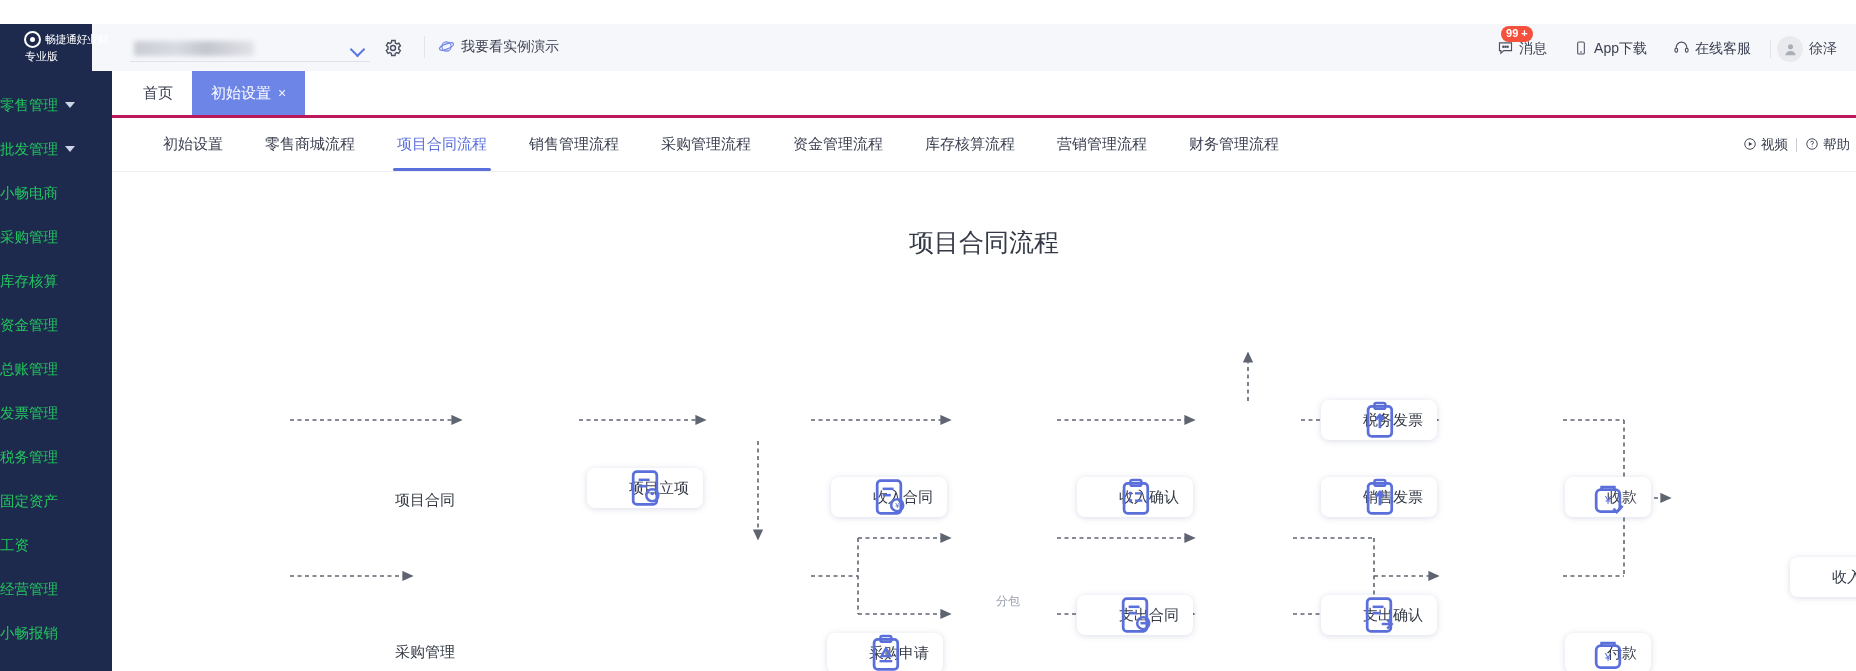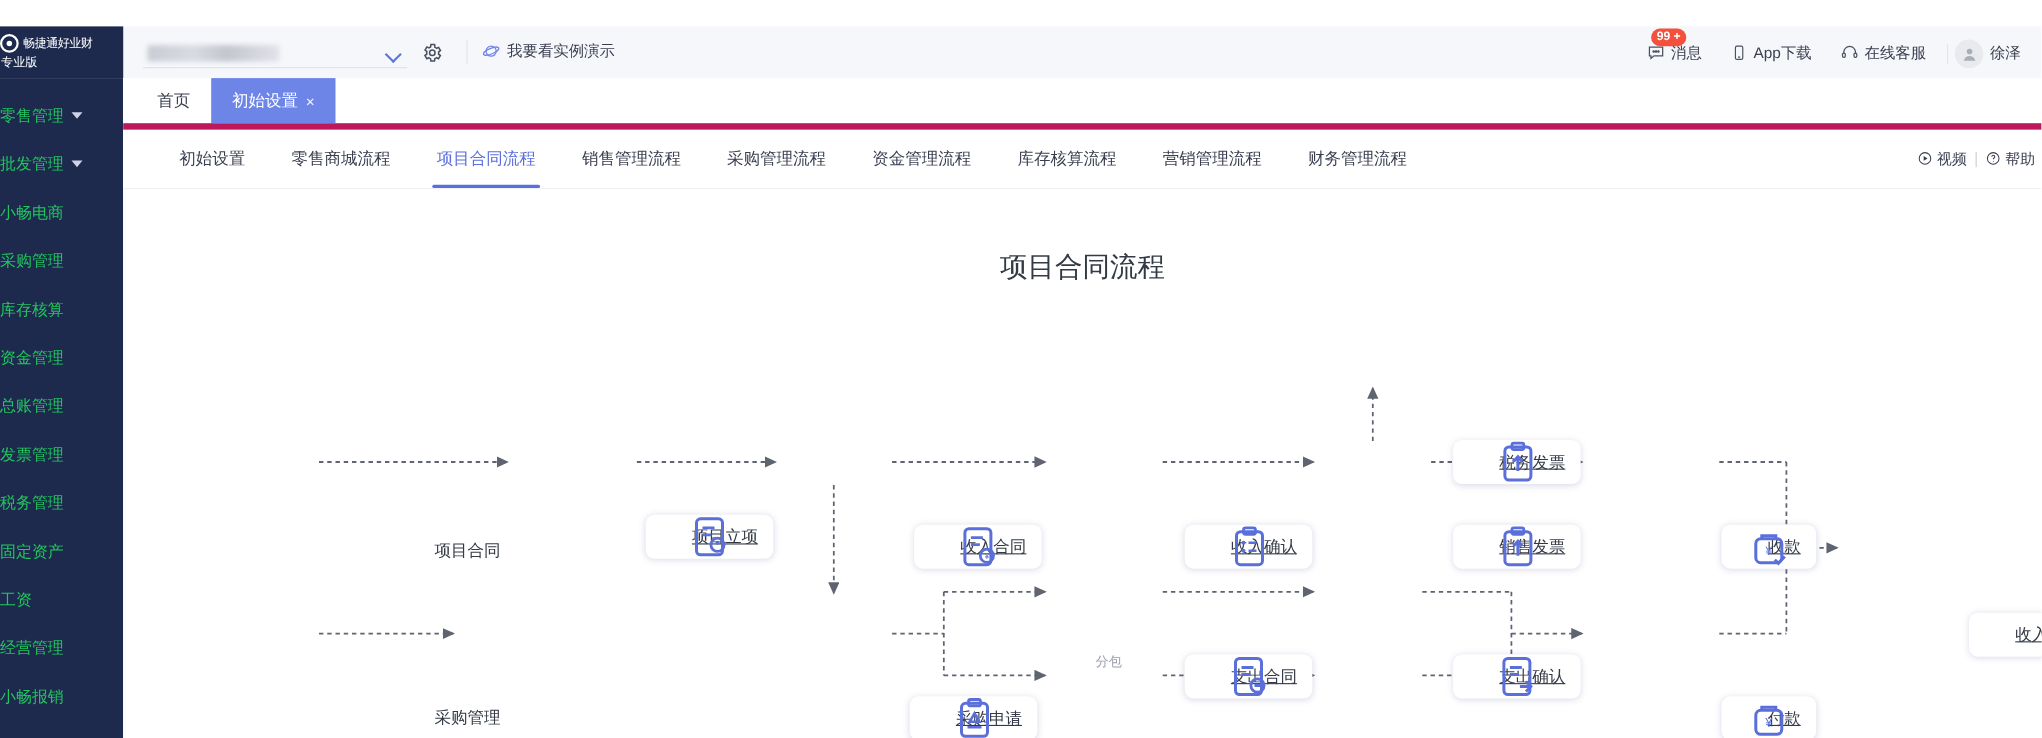--- a/index.html
+++ b/index.html
@@ -12,25 +12,25 @@
   #app { position: relative; width: 1856px; height: 671px; background:#fff; }
 
   
   .topbar {
     position: absolute; left: 0; top: 24px; right: 0; height: 47px;
     background: #f6f7fb;
     display: flex; align-items: center;
   }
   .logo-box {
     position: absolute; left: 0; top: 24px;
-    width: 112px; height: 47px;
+    width: 92px; height: 47px;
     background: #1d2a4d;
     color: #fff;
     display: flex; flex-direction: column; justify-content: center;
-    padding-left: 0;
+    padding-left: 24px;
   }
   .logo-row { display: flex; align-items: center; gap: 4px; }
   .logo-mark {
     width: 17px; height: 17px; border-radius: 50%;
     border: 2px solid #fff; position: relative; flex: none;
   }
   .logo-mark::after {
     content: ""; position: absolute; left: 4px; top: 4px;
     width: 5px; height: 5px; border-radius: 50%; background: #fff;
   }
@@ -91,21 +91,21 @@
     height: 44px; display: flex; align-items: center; justify-content: flex-start;
     color: #22c55e; font-size: 14.5px; cursor: pointer; gap: 7px;
   }
   .caret { width: 0; height: 0; border-left: 5px solid transparent; border-right: 5px solid transparent; border-top: 6px solid #cdd4e6; }
 
   
   .main { position: absolute; left: 112px; top: 71px; right: 0; bottom: 0; background: #fff; }
 
   .tabstrip {
     position: absolute; left: 0; top: 0; right: 0; height: 47px;
-    background: #fff; border-bottom: 6px solid #be185d;
+    background: #fff; border-bottom: 3px solid #be185d;
     display: flex; align-items: stretch; padding-left: 12px;
   }
   .wtab {
     display: flex; align-items: center; gap: 7px;
     padding: 0 19px; font-size: 15px; color: #3a3f50; cursor: pointer;
   }
   .wtab.active { background: #6e85e8; color: #fff; }
   .wtab .x { font-size: 14px; opacity: .9; }
 
   .navrow {
@@ -142,21 +142,20 @@
   .node {
     position: absolute;
     height: 40px;
     background: #fff;
     border-radius: 8px;
     box-shadow: 0 1px 6px rgba(90,100,160,.22);
     display: flex; align-items: center;
     padding: 0 14px; gap: 9px;
     font-size: 15px; color: #333a45; white-space: nowrap;
     cursor: pointer;
-    text-decoration: underline;
   }
   .node .ico { width: 19px; height: 19px; flex: none; display:flex; }
   .rowlabel {
     position: absolute; font-size: 15px; color: #333a45; white-space: nowrap; margin-left: 43px;
   }
   .edgelabel {
     position: absolute; font-size: 12px; color: #9aa0ad; white-space: nowrap;
   }
 </style>
 </head>

